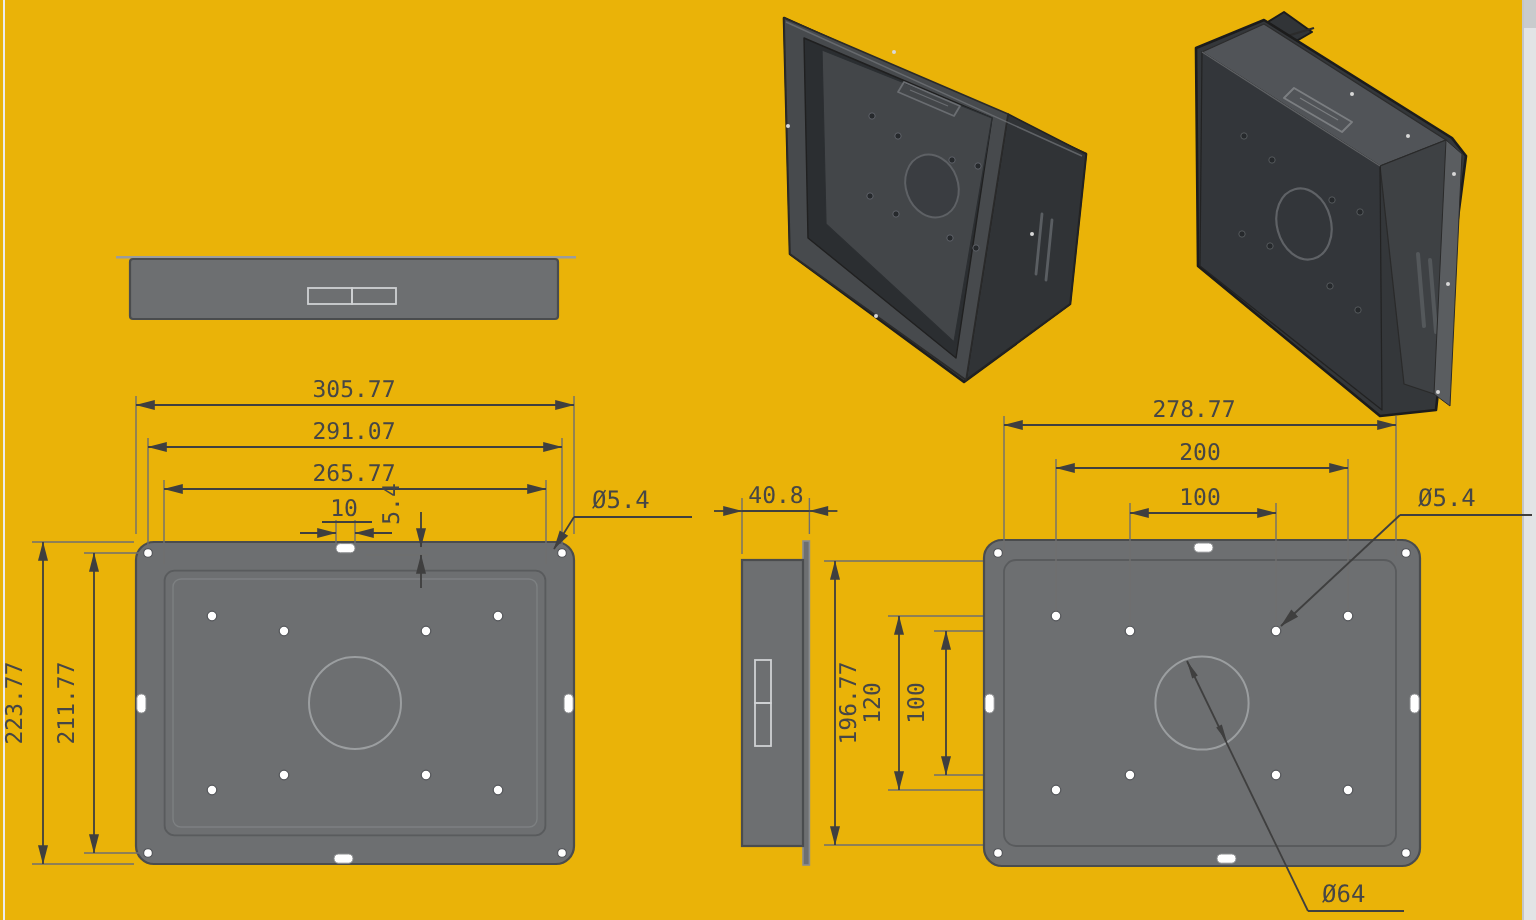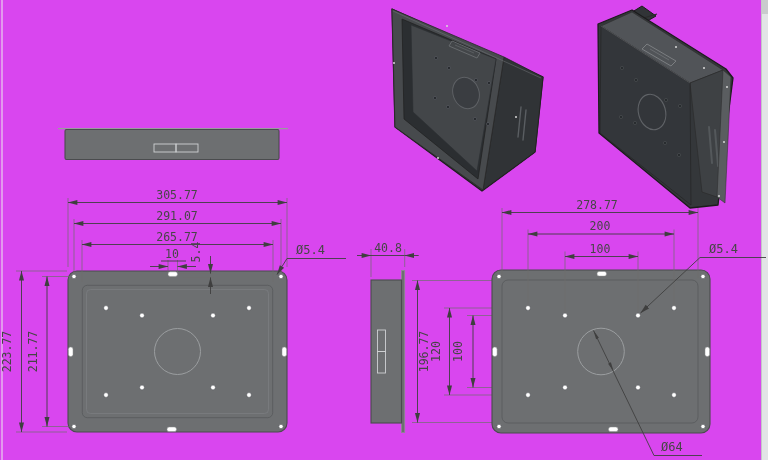--- a/index.html
+++ b/index.html
@@ -1,16 +1,16 @@
 <!DOCTYPE html>
 <html><head>
 <meta charset="utf-8">
 <style>
   html,body{margin:0;padding:0;background:#fff;}
-  .sheet{position:relative;width:768px;height:460px;background:#d946ef;overflow:hidden;
+  .sheet{position:relative;width:768px;height:460px;background:#eab308;overflow:hidden;
          font-family:"DejaVu Sans Mono", monospace;}
   svg{display:block;}
   .dim-text{font:11.5px "DejaVu Sans Mono", monospace;fill:#464646;}
   .dim-line{stroke:#3f3f3f;stroke-width:0.9;fill:none;}
   .ext-line{stroke:#6f6f6f;stroke-width:0.7;fill:none;}
   .plate{fill:#6d6f71;stroke:#4a4c4e;stroke-width:1.1;}
   .inner-edge{fill:none;stroke:#595b5d;stroke-width:0.9;}
   .inner-edge2{fill:none;stroke:#7d8082;stroke-width:0.7;}
   .hole{fill:#ffffff;stroke:#54565a;stroke-width:0.6;}
   .slot{fill:#ffffff;stroke:#8a8c8e;stroke-width:0.5;}

